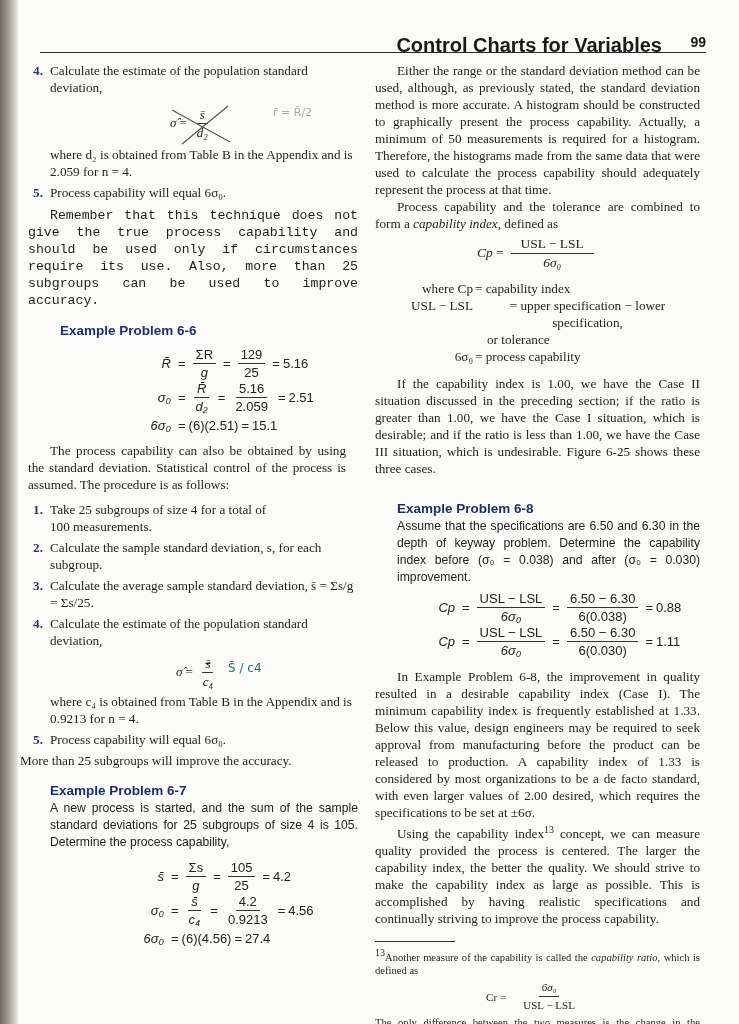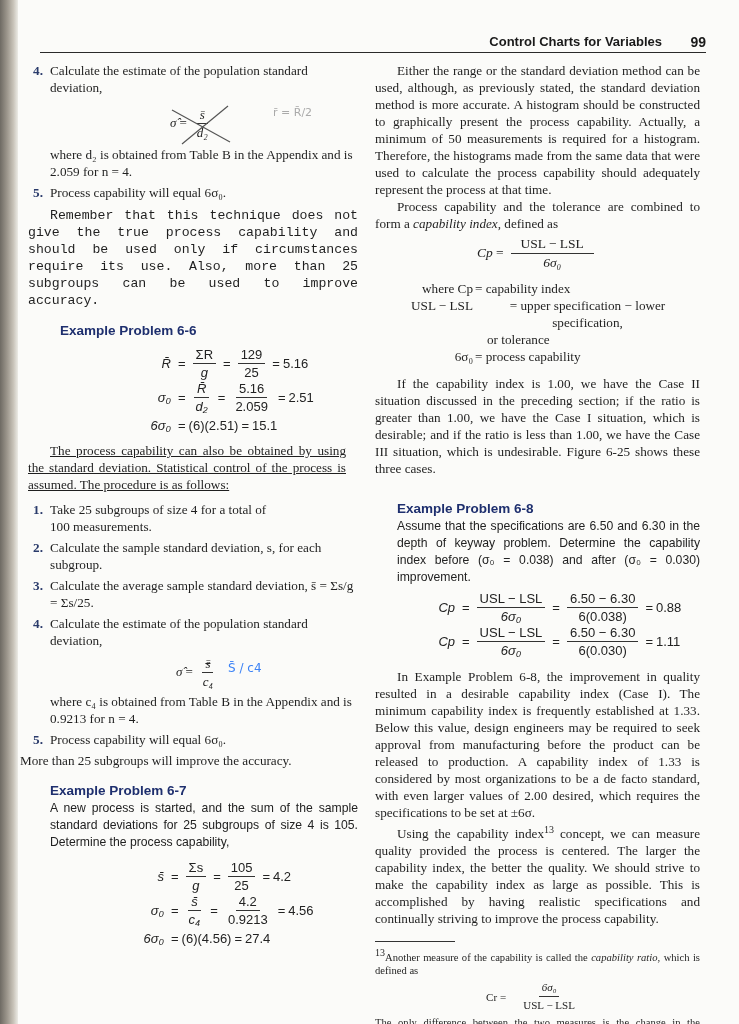--- a/index.html
+++ b/index.html
@@ -13,21 +13,21 @@
     position: absolute; left: 0; top: 0; width: 18px; height: 1024px;
     background: linear-gradient(to right, #6e6a63 0%, #9d978d 40%, #c9c4ba 75%, #ecebe6 100%);
   }
   .header {
     position: absolute; left: 40px; top: 30px; width: 666px; height: 22px;
     border-bottom: 1.5px solid #2a2a2a;
   }
   .header-title {
     position: absolute; right: 44px; top: 4px;
     font-family: "Liberation Sans", "DejaVu Sans", sans-serif;
-    font-weight: bold; font-size: 13px; color: #1a1a1a;
+    font-weight: bold; font-size: 20px; color: #1a1a1a;
   }
   .header-page {
     position: absolute; right: 0px; top: 4px;
     font-family: "Liberation Sans", "DejaVu Sans", sans-serif;
     font-weight: bold; font-size: 14px; color: #1a1a1a;
   }
   .col { position: absolute; top: 62px; }
   .col-left { left: 28px; width: 330px; }
   .col-right { left: 375px; width: 325px; }
 
@@ -49,21 +49,21 @@
     font-size: 13px; display: flex; align-items: center; justify-content: flex-start;
     height: 34px; color: #222;
   }
   .eq .lhs { text-align: right; box-sizing: border-box; padding-right: 4px; }
   .frac { display: inline-flex; flex-direction: column; align-items: center; margin: 0 4px; }
   .frac .n { padding: 0 3px 1px 3px; border-bottom: 1px solid #333; line-height: 15px; }
   .frac .d { padding: 1px 3px 0 3px; line-height: 15px; }
   .op { margin: 0 3px; }
   .it { font-style: italic; }
   .serif-eq { font-family: "Liberation Serif", "DejaVu Serif", serif; }
-  .hand { font-family: "DejaVu Sans", sans-serif; color: #3b82f6; }
+  .hand { font-family: "DejaVu Sans", sans-serif; color: #0f766e; }
   .def-table { font-size: 13.2px; line-height: 17px; margin: 6px 0 10px 0; }
   .def-row { display: flex; }
   .def-row .k { width: 98px; text-align: right; flex: none; }
   .def-row .v { padding-left: 2px; text-align: center; }
   .footnote-rule { width: 80px; border-top: 1px solid #333; margin: 14px 0 4px 0; }
   .fn { font-size: 10.6px; line-height: 13.5px; text-align: justify; }
   sup { font-size: 10px; }
 </style>
 </head>
 <body>
@@ -143,21 +143,21 @@
     </div>
     <div class="eq" style="height:22px;">
       <span class="lhs it" style="width:115px;">6σ₀</span>
         <span class="op">=</span>
       <span>(6)(2.51)</span>
         <span class="op">=</span>
       <span>15.1</span>
     </div>
   </div>
 
-  <p class="indent" style="margin:6px 12px 8px 0;text-decoration:underline;">The process capability can also be obtained by using the standard deviation. Statistical control of the process is assumed. The procedure is as follows:</p>
+  <p class="indent" style="margin:6px 12px 8px 0;">The process capability can also be obtained by using the standard deviation. Statistical control of the process is assumed. The procedure is as follows:</p>
 
   <div class="li">
       <span class="num">1.</span>
       <span class="body" style="padding-right:70px;">Take 25 subgroups of size 4 for a total of 100 measurements.</span>
     </div>
   <div class="li">
       <span class="num">2.</span>
       <span class="body">Calculate the sample standard deviation, s, for each subgroup.</span>
     </div>
   <div class="li">

